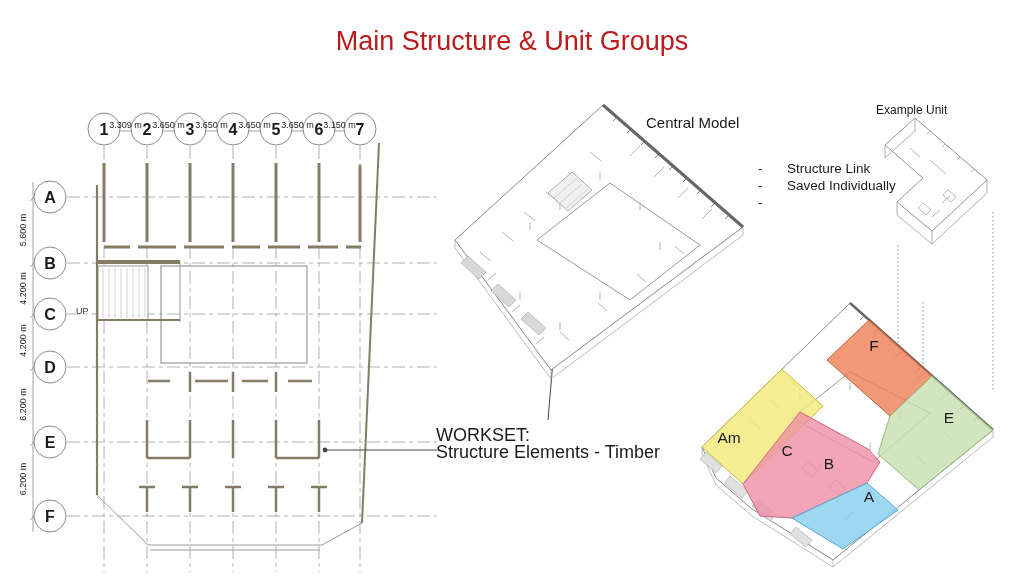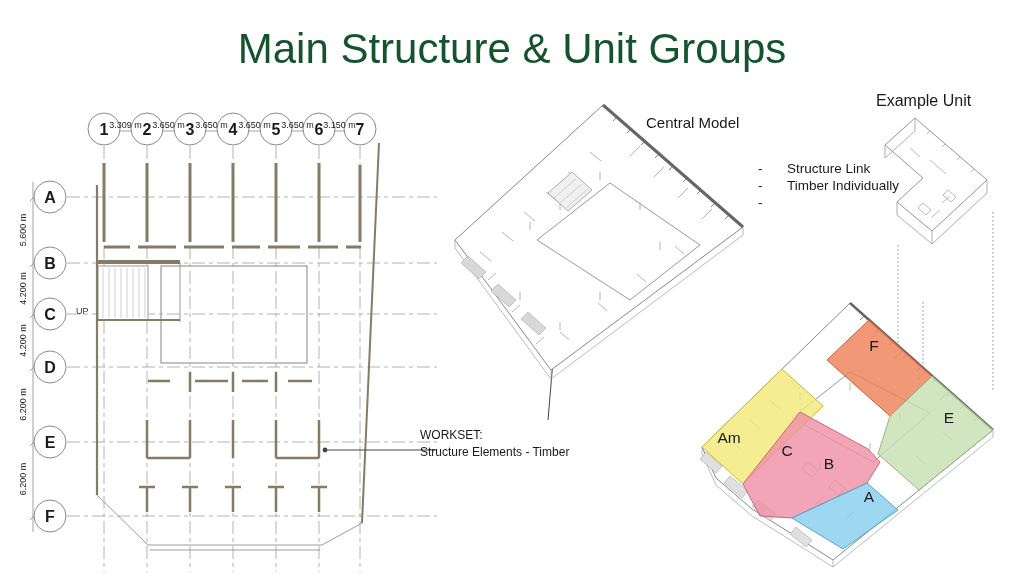--- a/index.html
+++ b/index.html
@@ -1,27 +1,27 @@
 <!DOCTYPE html>
 <html><head>
 <meta charset="utf-8">
 <style>
   html,body{margin:0;padding:0;background:#ffffff;}
   body{width:1024px;height:576px;position:relative;overflow:hidden;
        font-family:"Liberation Sans",sans-serif;color:#1a1a1a;}
   .abs{position:absolute;}
-  #title{top:27px;left:0;width:100%;text-align:center;font-size:42px;
-         color:#14532d;line-height:1.05;}
+  #title{top:27px;left:0;width:100%;text-align:center;font-size:27px;
+         color:#b91c1c;line-height:1.05;}
   #central-label{top:114px;left:646px;font-size:15px;}
-  #workset{top:427px;left:420px;font-size:12px;line-height:17px;}
+  #workset{top:427px;left:436px;font-size:18px;line-height:17px;}
   #notes{top:160px;left:758px;font-size:13.5px;line-height:17px;}
   .note-row{display:flex;}
   .note-row .dash{width:29px;flex:0 0 29px;}
   .note-row .note-text{width:120px;}
-  #example-label{top:92px;left:876px;font-size:16px;text-align:right;}
+  #example-label{top:103px;left:876px;font-size:12px;text-align:right;}
   svg{position:absolute;top:0;left:0;}
   svg text{font-family:"Liberation Sans",sans-serif;fill:#1a1a1a;}
   .bub{font-size:16px;font-weight:600;text-anchor:middle;}
   .dim{font-size:9px;text-anchor:middle;fill:#222;}
   .unit-letter{font-size:15.5px;text-anchor:middle;}
   .up{font-size:9px;fill:#333;}
 </style>
 </head>
 <body>
 
@@ -212,20 +212,20 @@
   <div>Structure Elements - Timber</div>
 </div>
 
 <div id="notes" class="abs">
   <div class="note-row">
     <span class="dash">-</span>
     <span class="note-text">Structure Link</span>
   </div>
   <div class="note-row">
     <span class="dash">-</span>
-    <span class="note-text">Timber Individually</span>
+    <span class="note-text">Saved Individually</span>
   </div>
   <div class="note-row">
     <span class="dash">-</span>
   </div>
 </div>
 
 <div id="example-label" class="abs">Example Unit</div>
 
 </body></html>

